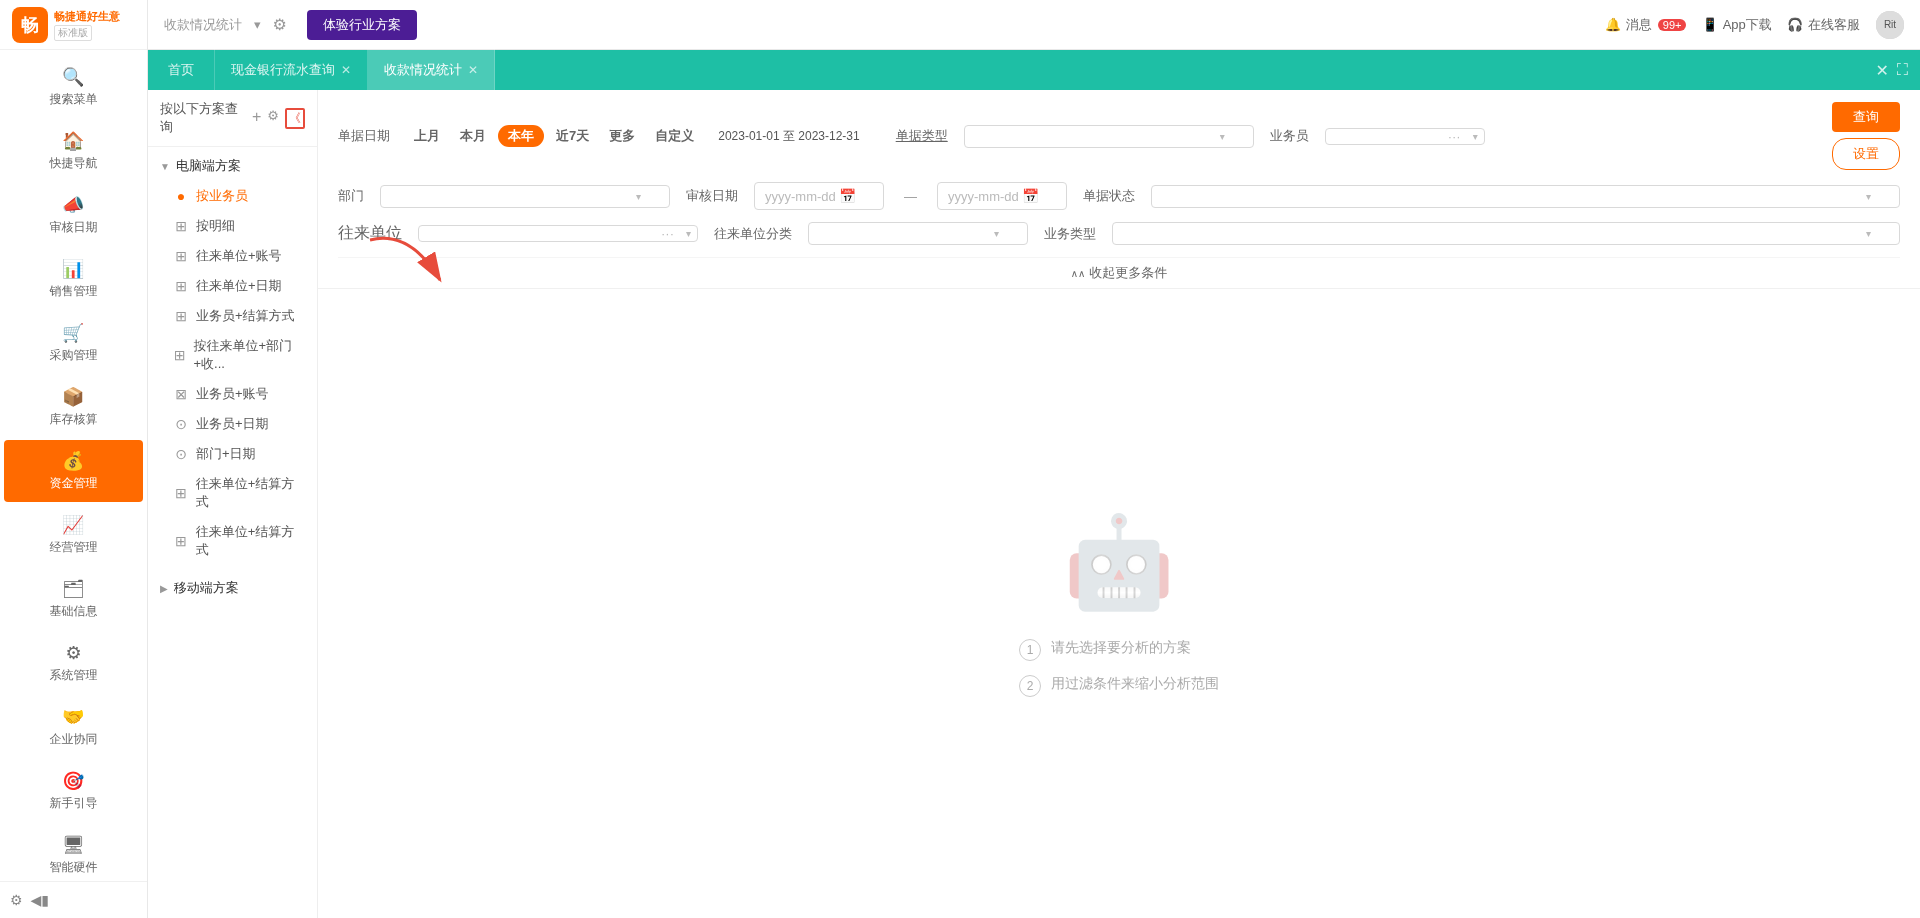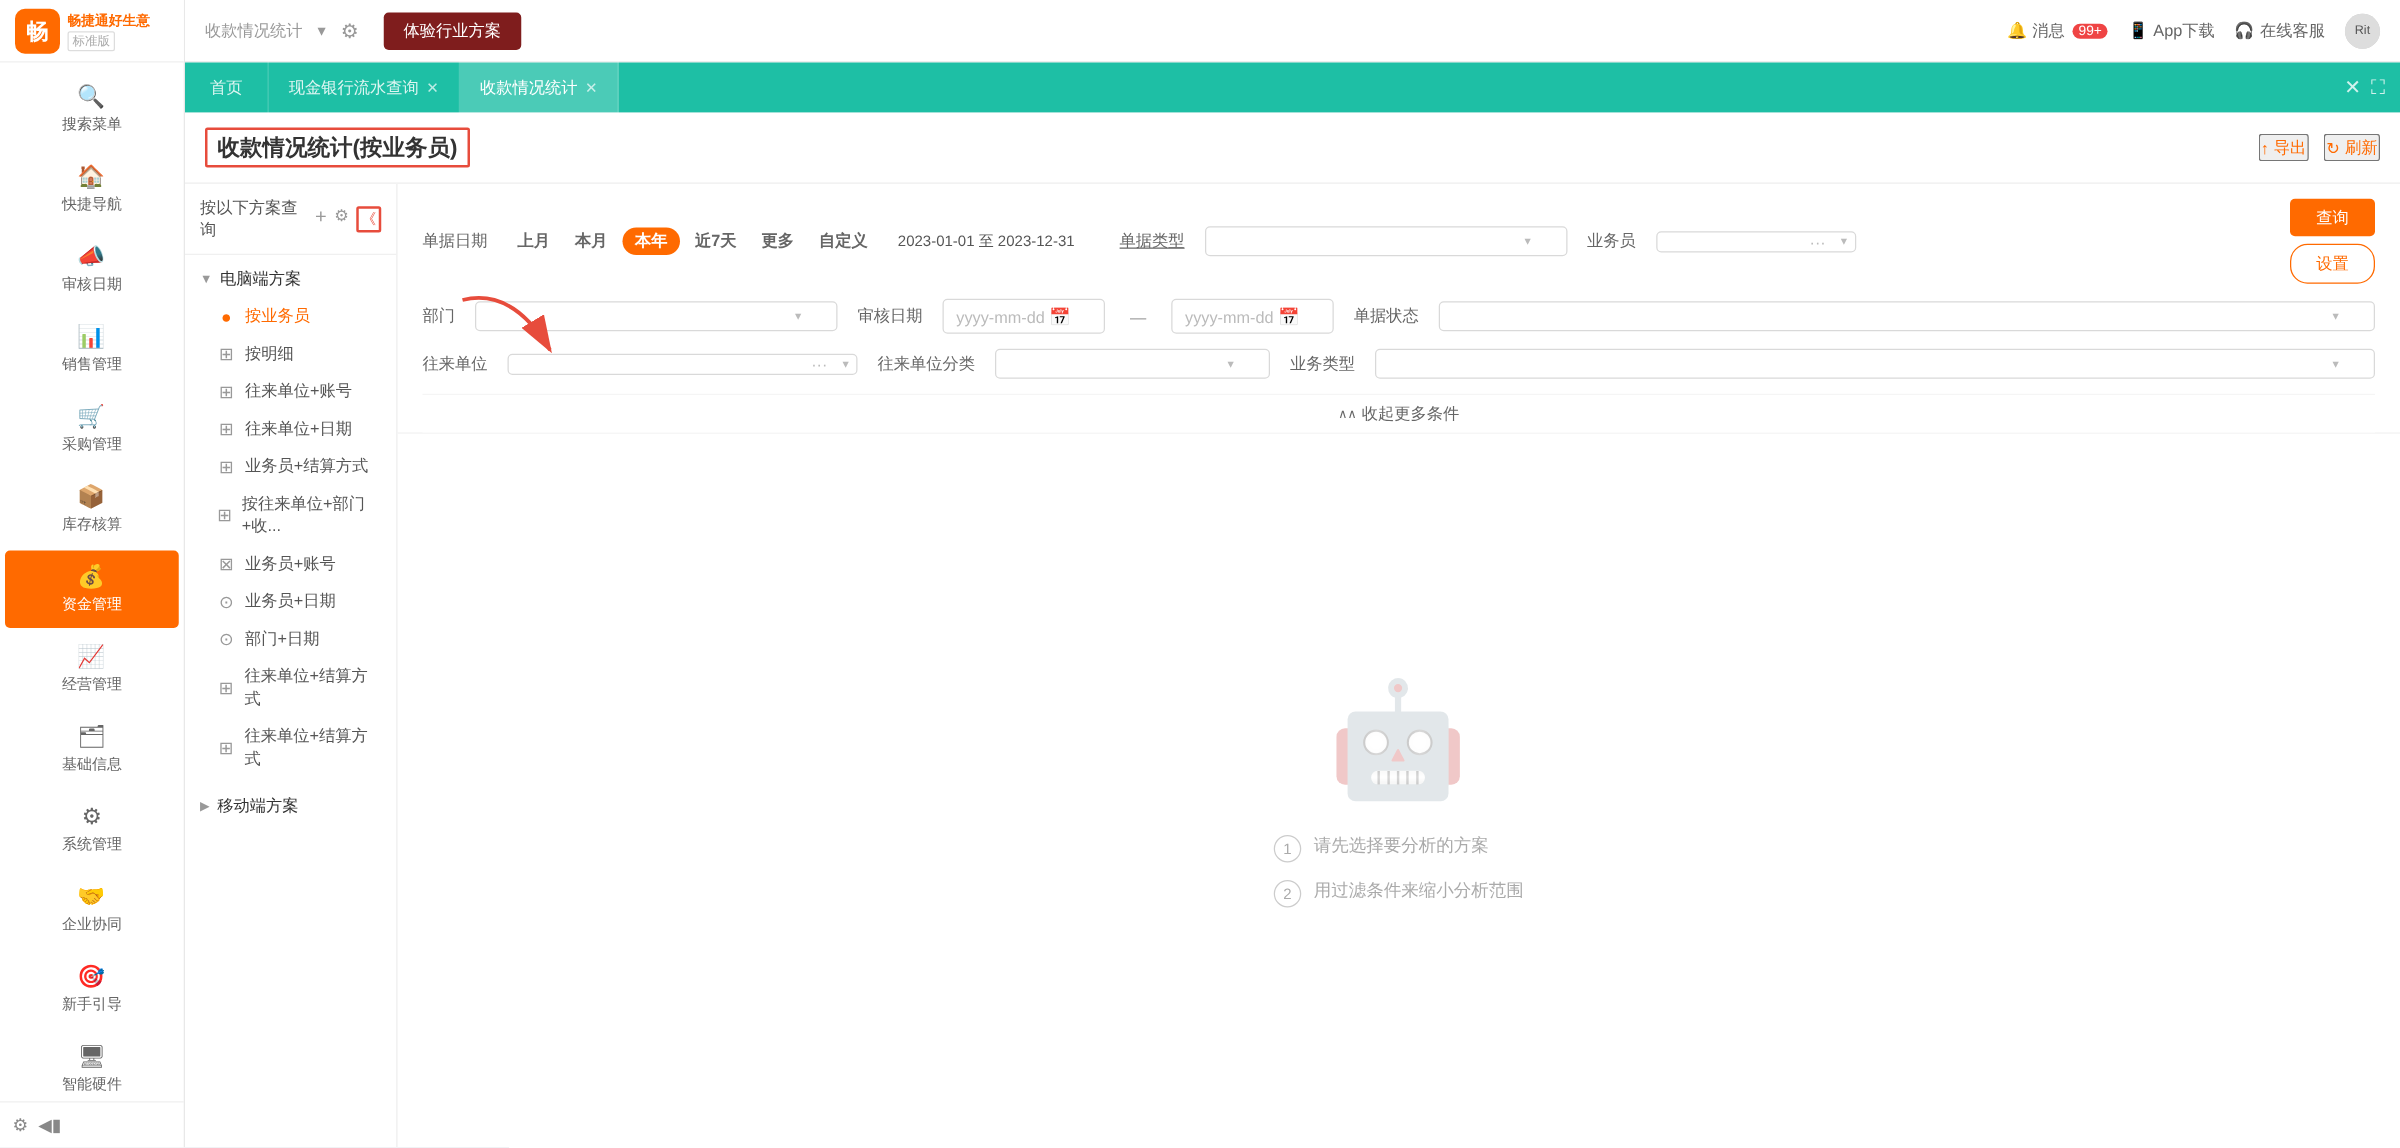--- a/index.html
+++ b/index.html
@@ -19,21 +19,21 @@
     .sidebar-footer { padding: 10px; border-top: 1px solid #f0f0f0; display: flex; gap: 8px; align-items: center; }
     .sidebar-footer-btn { color: #888; cursor: pointer; font-size: 14px; }
 
     
     .main-area { flex: 1; display: flex; flex-direction: column; overflow: hidden; }
 
     
     .top-bar { height: 50px; background: #fff; display: flex; align-items: center; padding: 0 16px; gap: 12px; border-bottom: 1px solid #e8e8e8; }
     .top-bar-dropdown { color: #999; cursor: pointer; }
     .top-bar-settings { color: #999; cursor: pointer; font-size: 16px; }
-    .top-bar-trial-btn { background: #7f1d1d; color: white; border: none; padding: 6px 16px; border-radius: 4px; cursor: pointer; font-size: 13px; margin-left: 8px; }
+    .top-bar-trial-btn { background: #4c1d95; color: white; border: none; padding: 6px 16px; border-radius: 4px; cursor: pointer; font-size: 13px; margin-left: 8px; }
     .top-bar-right { margin-left: auto; display: flex; align-items: center; gap: 16px; color: #666; font-size: 13px; }
     .badge { background: #ef4444; color: white; border-radius: 10px; padding: 0 5px; font-size: 11px; margin-left: 2px; }
     .top-bar-right-item { display: flex; align-items: center; cursor: pointer; gap: 4px; }
     .user-avatar { width: 28px; height: 28px; border-radius: 50%; background: #ccc; display: flex; align-items: center; justify-content: center; color: white; font-size: 12px; }
 
     
     .tab-bar { height: 40px; background: #1ebfa5; display: flex; align-items: center; padding: 0 0; flex-shrink: 0; }
     .tab-item { height: 56px; display: flex; align-items: center; padding: 0 16px; color: rgba(255,255,255,0.85); cursor: pointer; font-size: 13px; gap: 6px; border-right: 1px solid rgba(255,255,255,0.2); }
     .tab-item.home { padding: 0 20px; }
     .tab-item.active { background: rgba(255,255,255,0.2); color: white; font-weight: 500; }
@@ -200,33 +200,20 @@
         <span class="tab-close">✕</span>
       </div>
       <div class="tab-bar-right">
         <span class="tab-bar-right-btn">✕</span>
         <span class="tab-bar-right-btn">⛶</span>
       </div>
     </div>
 
     <div class="page-wrapper">
 
-      <div class="page-header">
-        <div class="page-title">收款情况统计(按业务员)</div>
-        <div class="page-header-actions">
-          <button class="page-header-btn">
-            <span>↑</span>
-            <span>导出</span>
-          </button>
-          <button class="page-header-btn">
-            <span>↻</span>
-            <span>刷新</span>
-          </button>
-        </div>
-      </div>
 
       <div class="content-area" style="flex:1;overflow:hidden;">
 
         <div class="scheme-panel">
           <div class="scheme-panel-header">
             <span style="font-size:13px;color:#555;">按以下方案查询</span>
             <div class="scheme-panel-icons">
               <span style="cursor:pointer;color:#999;font-size:16px;font-weight:300;">+</span>
               <span style="cursor:pointer;color:#999;">⚙</span>
               <span style="cursor:pointer;color:#999;font-size:12px;border:2px solid #e74c3c;padding:0 2px;border-radius:2px;color:#e74c3c;">《</span>
@@ -348,21 +335,21 @@
               </div>
 
               <span style="color:#666;font-size:13px;white-space:nowrap;">单据状态</span>
               <div class="select-box" style="min-width:200px;flex:1;">
                 <span style="color:#bbb;"></span>
                 <span class="select-caret" style="margin-left:auto;">▾</span>
               </div>
             </div>
 
             <div class="filter-row-inline">
-              <span style="color:#666;font-size:13px;white-space:nowrap;">往来单位</span>
+              <span style="color:#666;font-size:16px;white-space:nowrap;">往来单位</span>
               <div style="display:flex;align-items:center;border:1px solid #d9d9d9;border-radius:4px;background:white;min-width:280px;">
                 <span style="flex:1;padding:5px 10px;color:#bbb;font-size:13px;"></span>
                 <span style="color:#bbb;padding:0 6px;font-size:13px;">···</span>
                 <span style="color:#bbb;padding:0 6px;font-size:10px;">▾</span>
               </div>
 
               <span style="color:#666;font-size:13px;white-space:nowrap;">往来单位分类</span>
               <div class="select-box" style="min-width:220px;">
                 <span style="color:#bbb;"></span>
                 <span class="select-caret" style="margin-left:auto;">▾</span>

